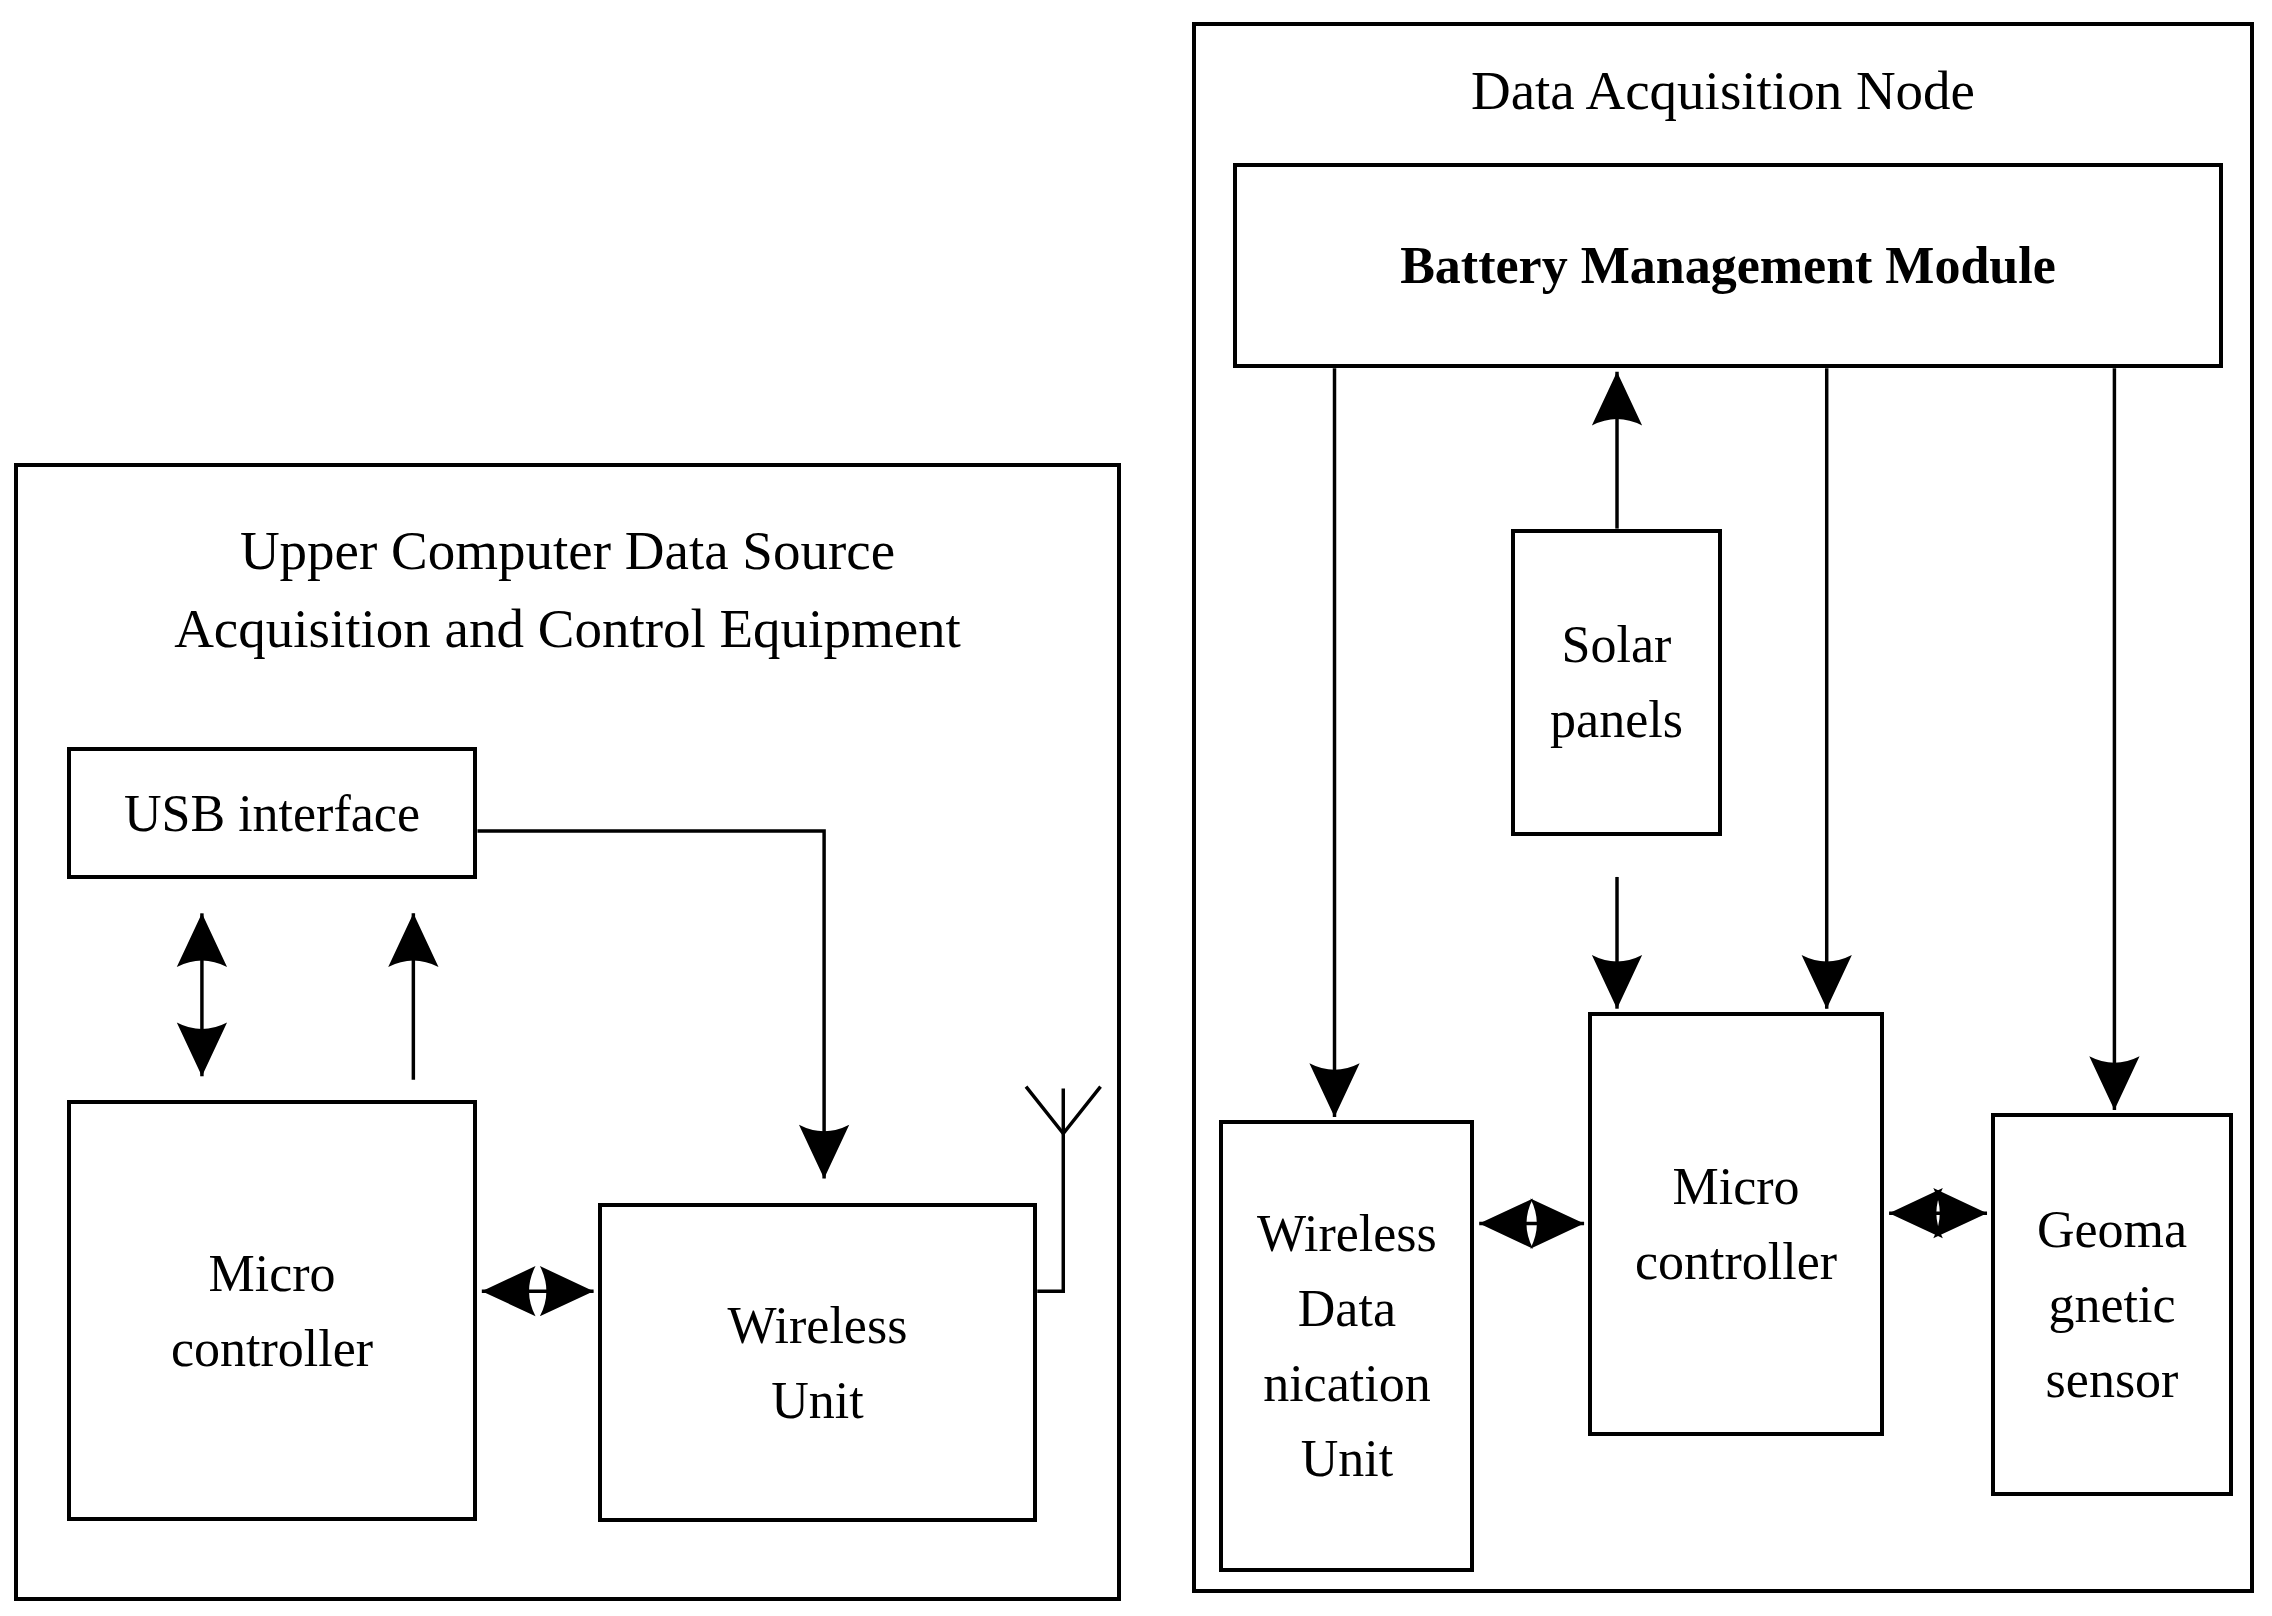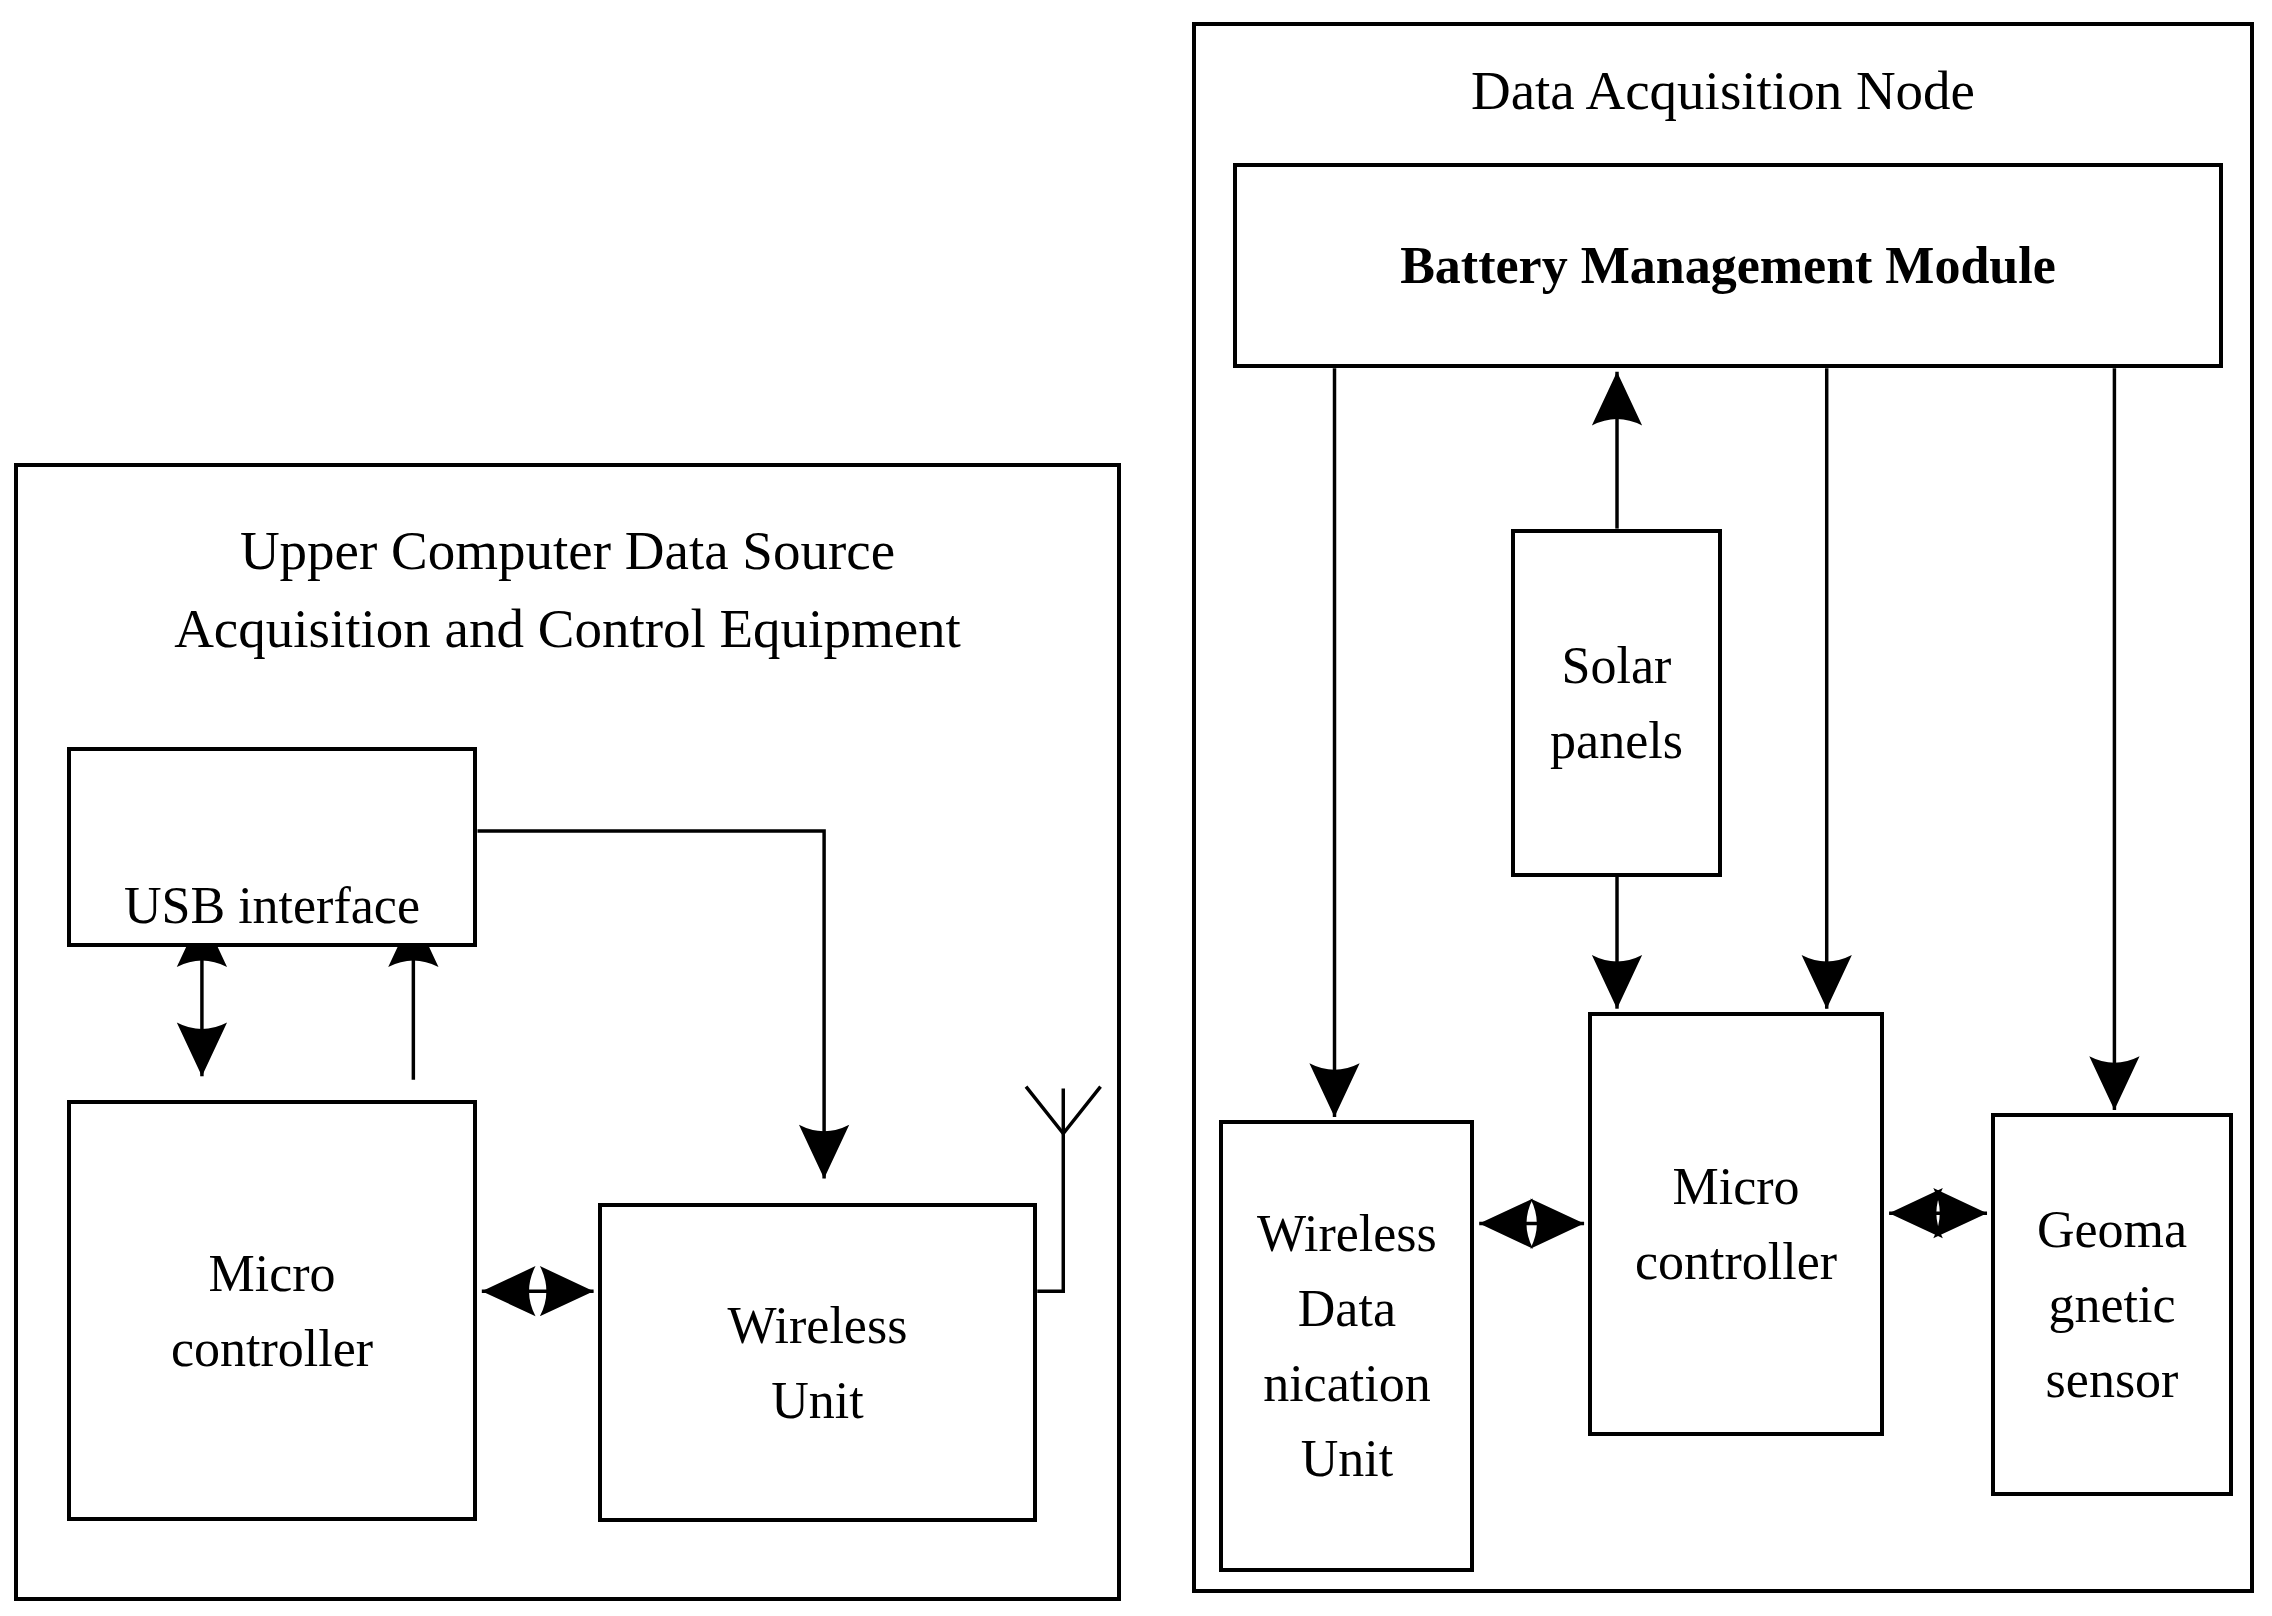--- a/index.html
+++ b/index.html
@@ -32,28 +32,28 @@
   .diagram-title{
     position:absolute;left:0;width:100%;
     text-align:center;
   }
   .diagram-title .title-line{
     font-size:55px;line-height:78px;white-space:nowrap;
   }
   
   #left-group{left:14px;top:463px;width:1107px;height:1138px;}
   #left-title{top:45px;}
-  #usb-box{left:49px;top:280px;width:410px;height:200px;justify-content:flex-end;}
+  #usb-box{left:49px;top:280px;width:410px;height:132px;}
   #left-micro-box{left:49px;top:633px;width:410px;height:421px;}
   #left-wireless-box{left:580px;top:736px;width:439px;height:319px;}
   
   #right-group{left:1192px;top:21.7px;width:1062px;height:1571px;}
   #right-title{top:26px;}
   #battery-box{left:37px;top:137px;width:990px;height:205px;font-weight:bold;}
-  #solar-box{left:315px;top:503px;width:211px;height:348px;}
+  #solar-box{left:315px;top:503px;width:211px;height:307px;}
   #right-wireless-box{left:23.4px;top:1094px;width:255px;height:452px;}
   #right-micro-box{left:392px;top:986px;width:296px;height:424px;}
   #geo-box{left:795px;top:1087px;width:242px;height:383px;}
 </style>
 </head>
 <body>
 
 <div id="stage">
 
   <svg id="connectors" viewBox="0 0 2623 1866" xmlns="http://www.w3.org/2000/svg">

